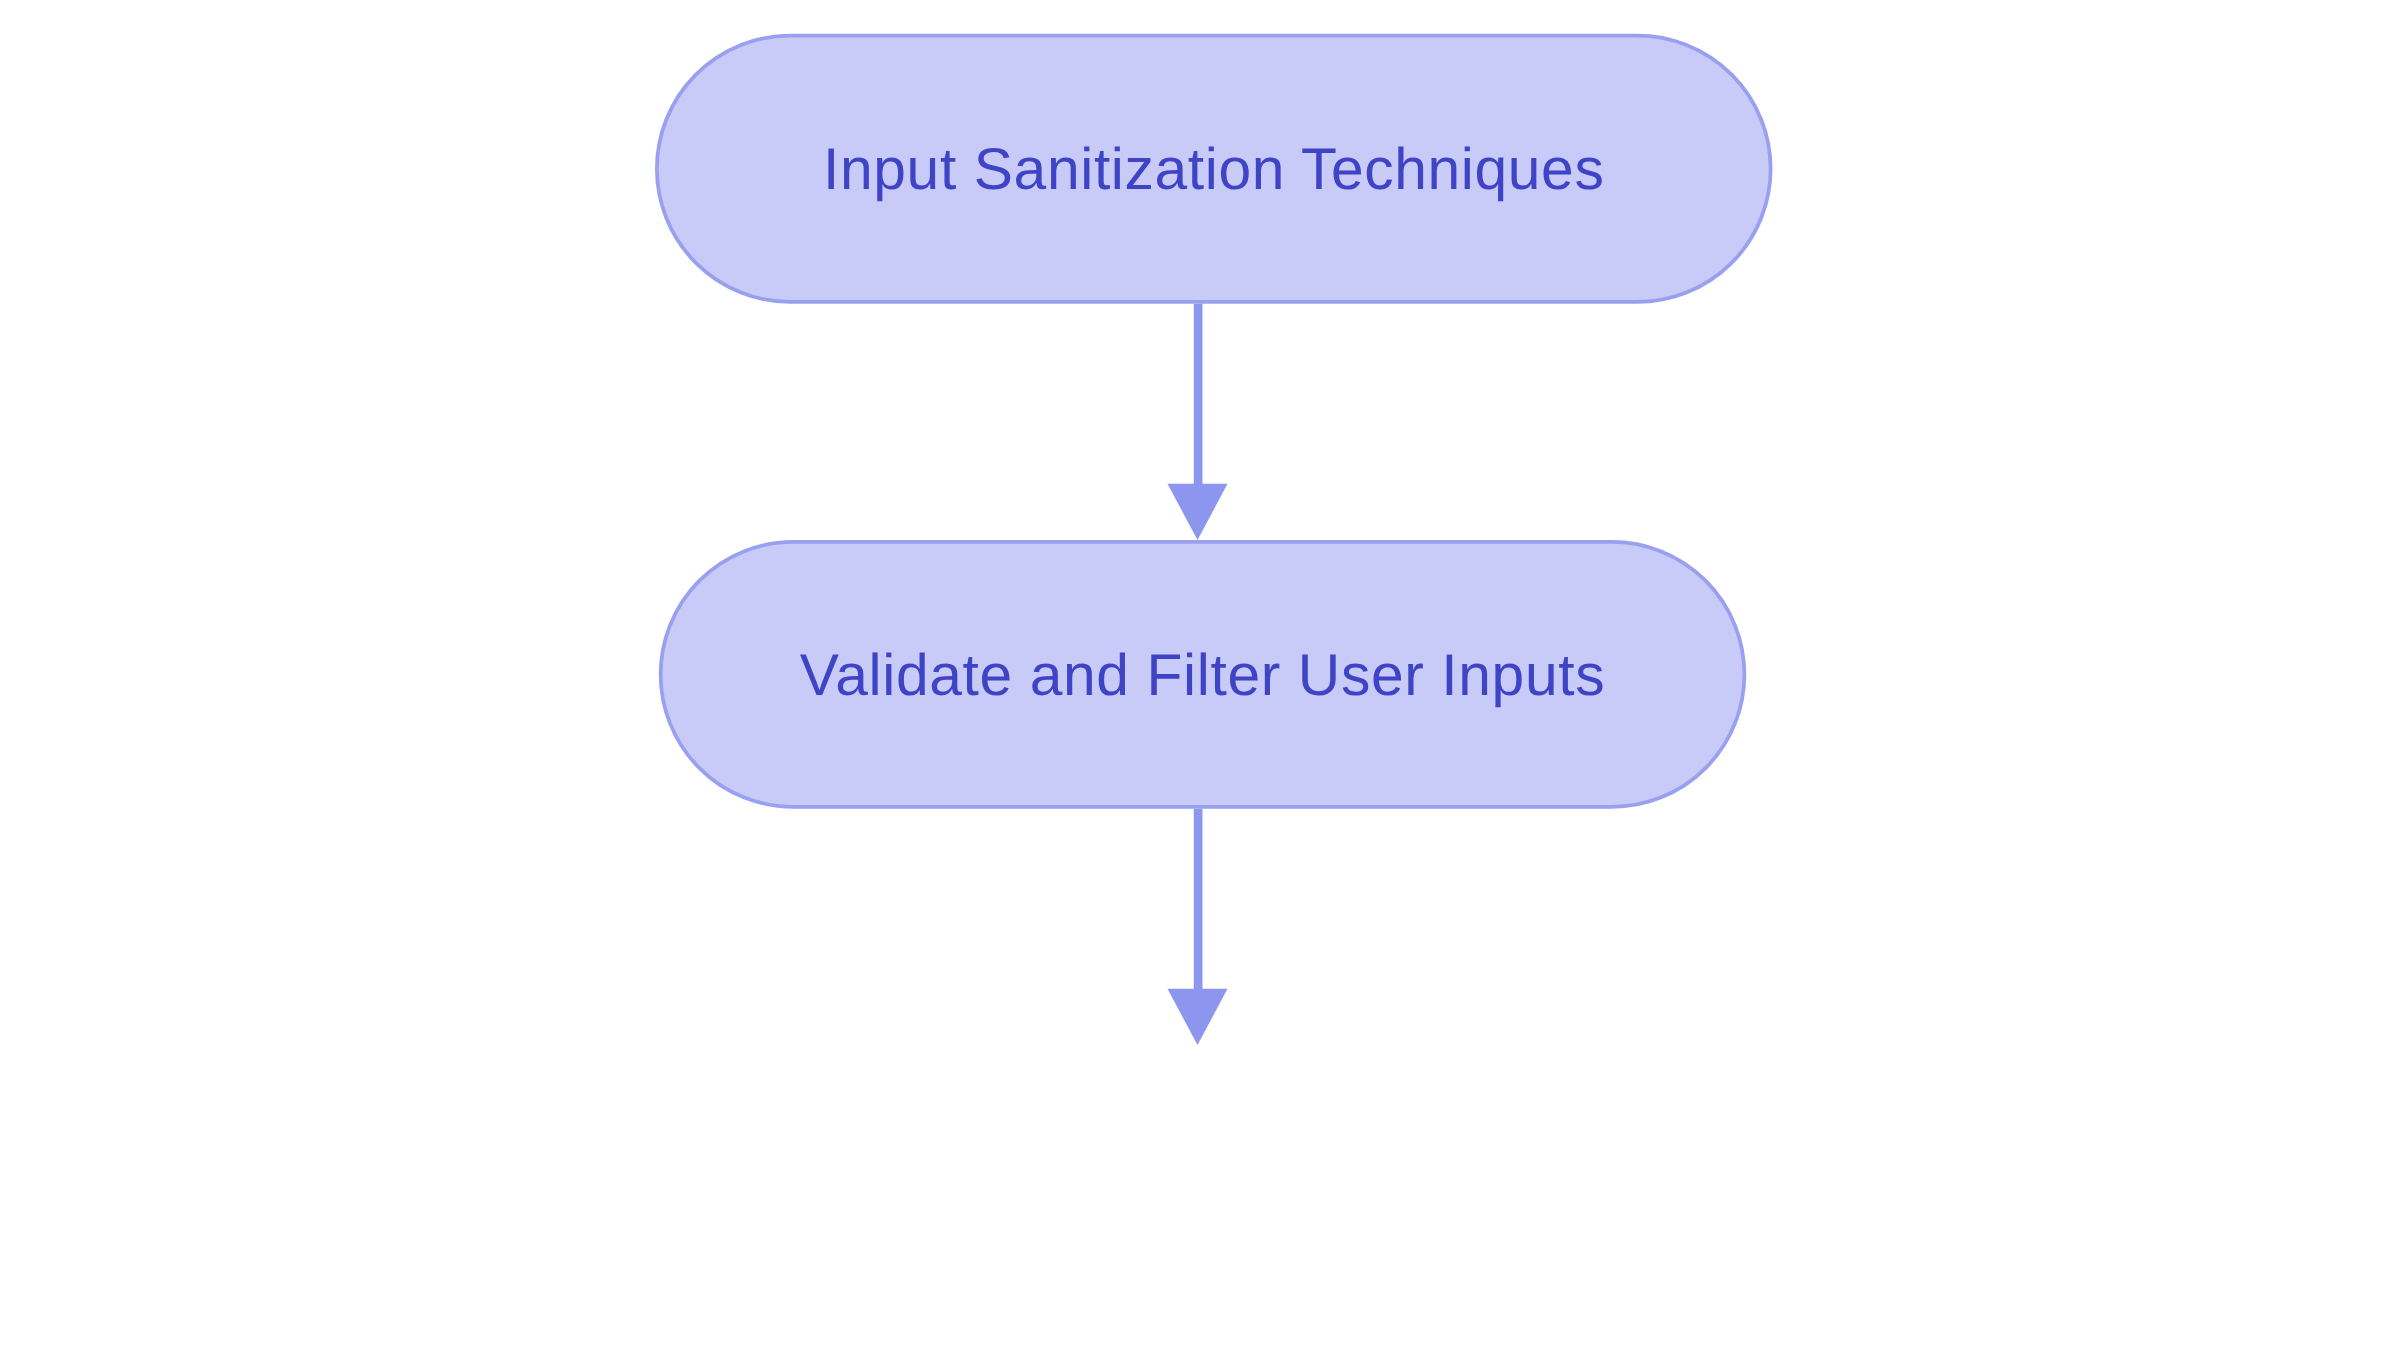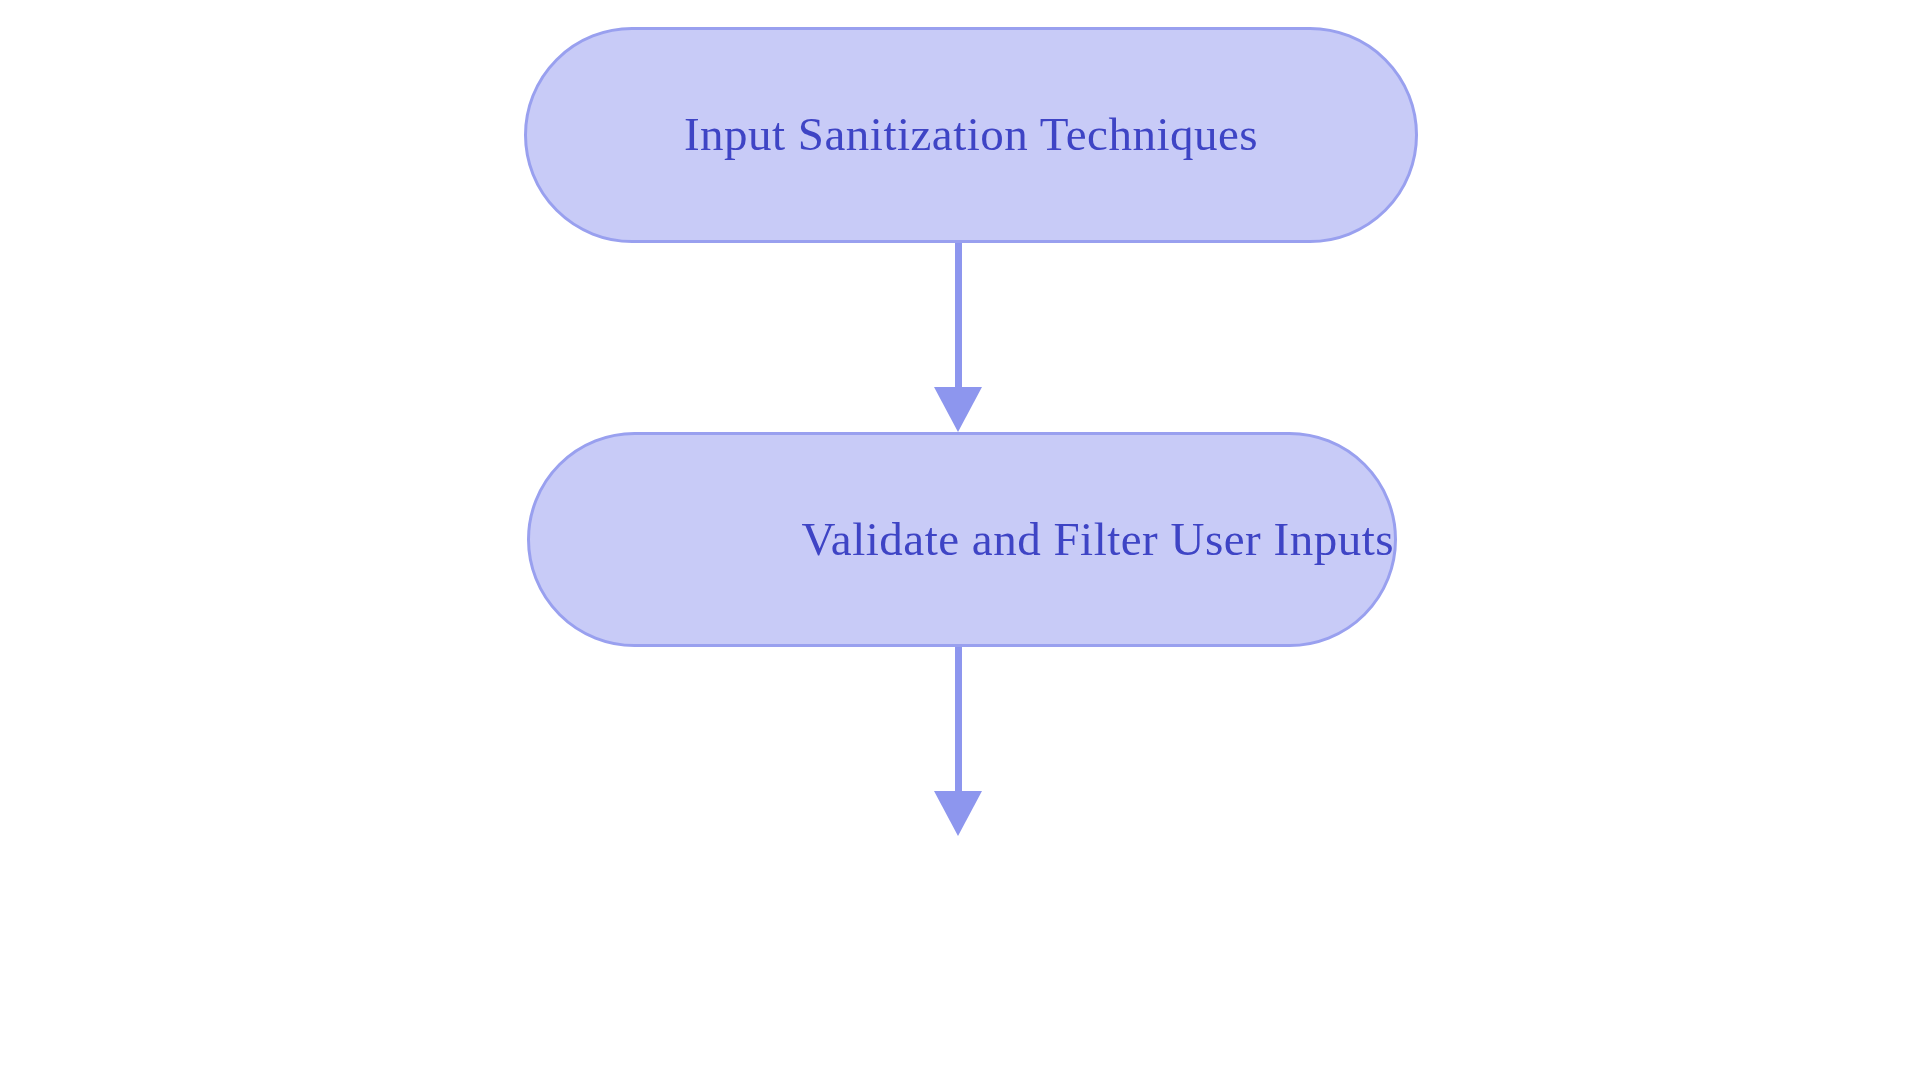--- a/index.html
+++ b/index.html
@@ -12,40 +12,40 @@
   *{margin:0;padding:0;box-sizing:border-box;}
   html,body{width:1920px;height:1083px;}
   body{
     background:var(--background);
     font-family:"Liberation Sans", sans-serif;
     position:relative;
     overflow:hidden;
   }
   .canvas{
     position:absolute;
-    left:0;top:0;width:1920px;height:953px;font-family:Liberation Serif, serif;
+    left:0;top:0;width:1920px;height:953px;
   }
   .flow-node{
     position:absolute;
     background:var(--node-fill);
     border:3px solid var(--node-border);
     display:flex;
     align-items:center;
     justify-content:center;
     text-align:center;
   }
   .flow-node .node-label{
     color:var(--node-text);
     font-size:47px;
     font-weight:400;
     letter-spacing:0.5px;
     line-height:1.1;
   }
   .node-1{left:524px;top:27px;width:894px;height:216px;border-radius:108px;}
-  .node-2{left:527px;top:432px;width:870px;height:215px;border-radius:108px;justify-content:flex-end;}
+  .node-2{left:527px;top:432px;width:870px;height:215px;border-radius:108px;}
   .node-3{left:553px;top:838px;width:835px;height:224px;border-radius:112px;}
   .edge-line{
     position:absolute;
     width:7px;
     background:var(--arrow);
   }
   .edge-head{
     position:absolute;
     width:0;height:0;
     border-left:24px solid transparent;

